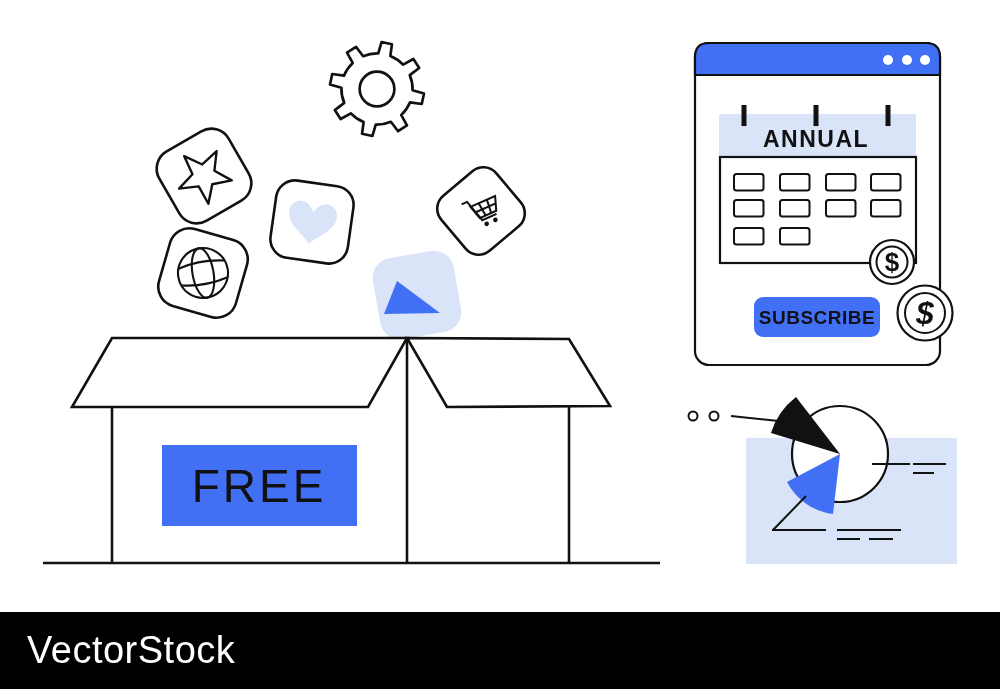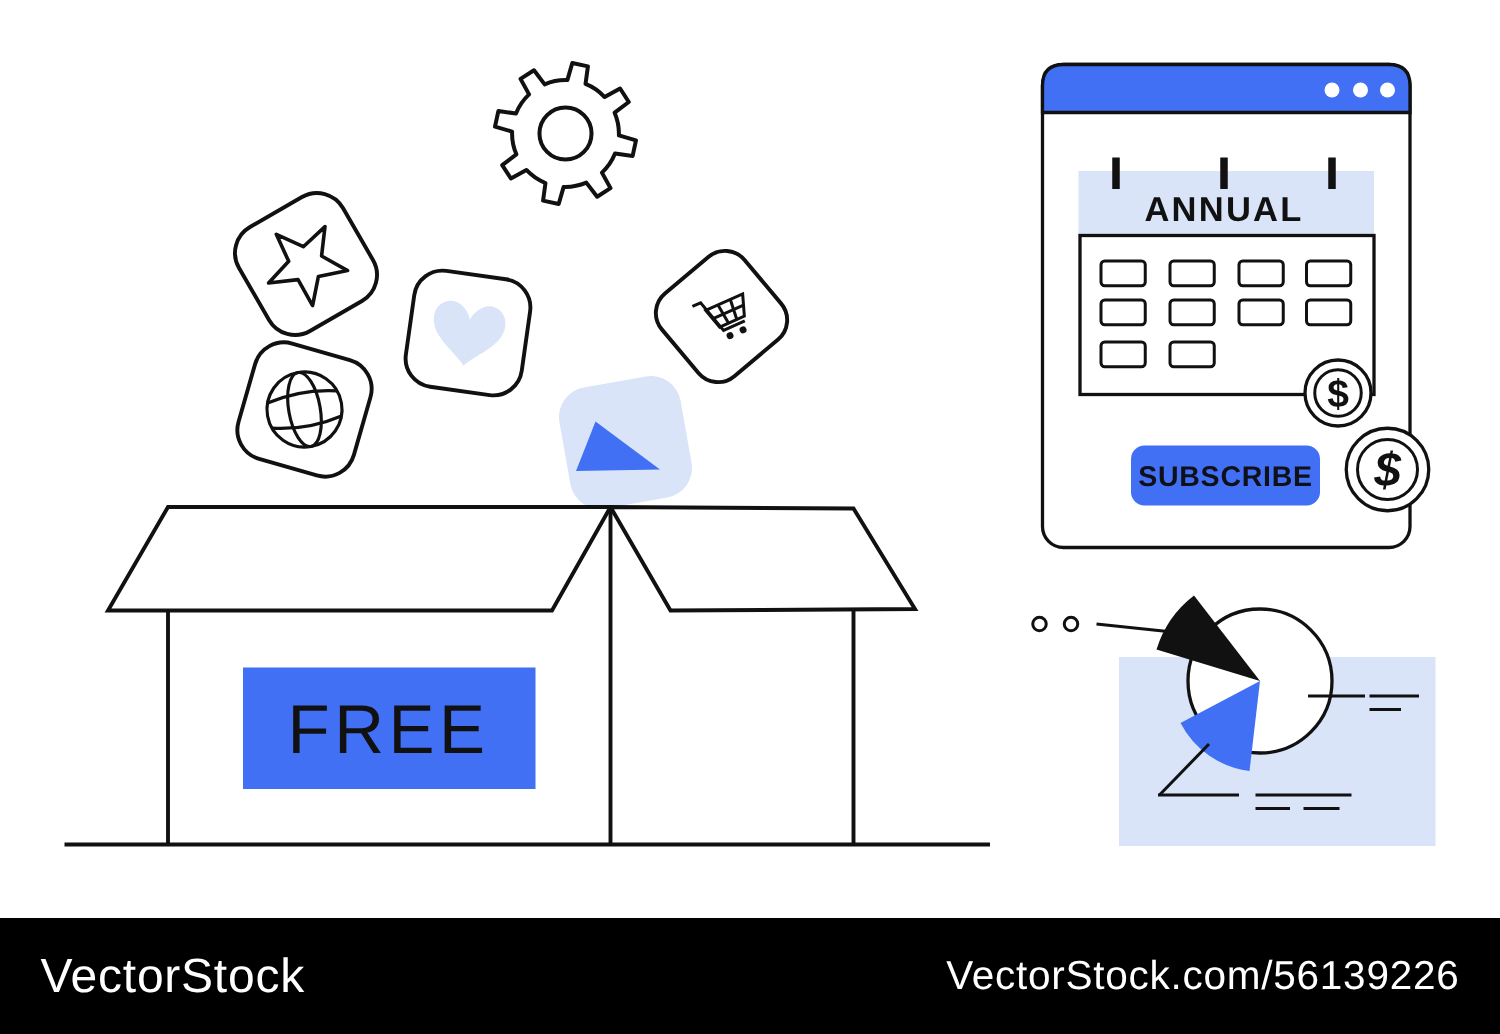--- a/index.html
+++ b/index.html
@@ -2,21 +2,21 @@
 <html><head>
 <meta charset="utf-8">
 <style>
   html,body{margin:0;padding:0;background:#ffffff;}
   .canvas{position:relative;width:1000px;height:689px;background:#fff;overflow:hidden;
           font-family:"Liberation Sans",sans-serif;}
   .art{position:absolute;left:0;top:0;}
   .bar{position:absolute;left:0;top:612px;width:1000px;height:77px;background:#000;
        display:flex;align-items:center;justify-content:space-between;box-sizing:border-box;
        padding:0 27px;}
-  .brand{color:#fff;font-size:32px;letter-spacing:0.5px;}
+  .brand{color:#fff;font-size:38px;letter-spacing:0.5px;}
   .credit{color:#fff;font-size:27px;letter-spacing:0.5px;}
   svg text{font-family:"Liberation Sans",sans-serif;}
 </style>
 </head>
 <body>
 
 <div class="canvas">
 
 <svg class="art" width="1000" height="612" viewBox="0 0 1000 612">
 
@@ -159,16 +159,15 @@
       <line x1="772" y1="530" x2="826" y2="530"></line>
       <line x1="837" y1="530" x2="901" y2="530"></line>
       <line x1="837" y1="539" x2="860" y2="539"></line>
       <line x1="869" y1="539" x2="893" y2="539"></line>
     </g>
   </g>
 </svg>
 
 <div class="bar">
   <span class="brand">VectorStock</span>
-  <span class="credit">VectorStock.com/56139226</span>
 </div>
 
 </div>
 
 </body></html>

